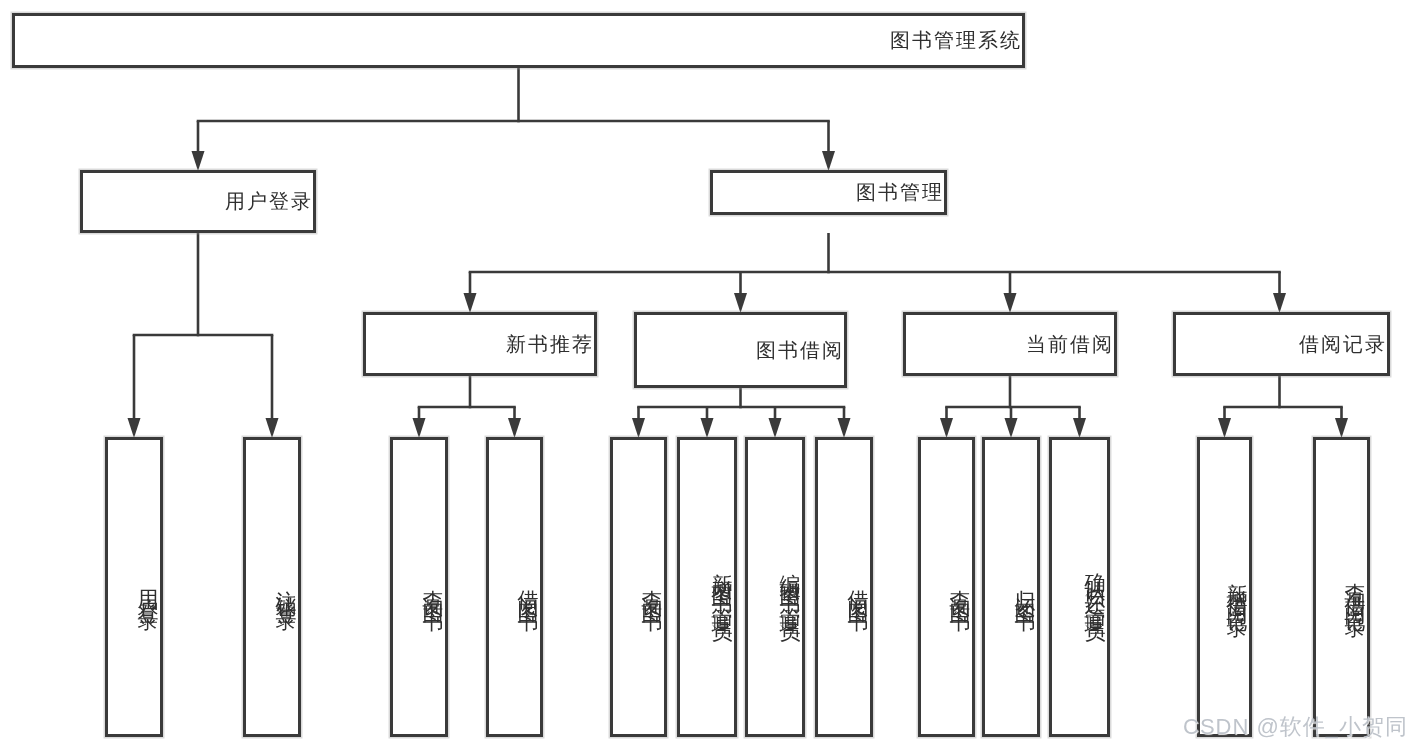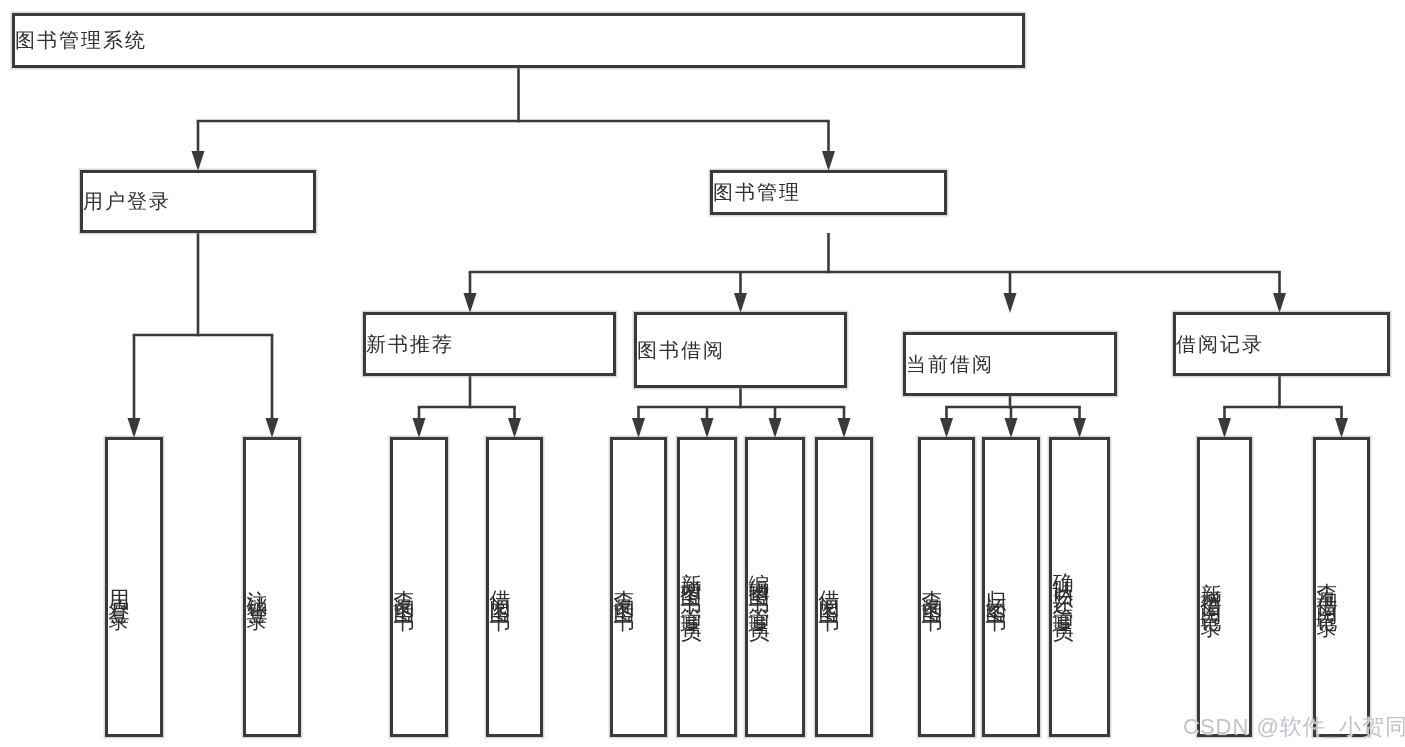--- a/index.html
+++ b/index.html
@@ -22,21 +22,21 @@
     z-index: 1;
   }
   .node {
     position: absolute;
     box-sizing: border-box;
     background: #ffffff;
     border: 3px solid #3a3a3a;
     box-shadow: 0 0 0 1.5px rgba(150,150,150,0.35);
     display: flex;
     align-items: center;
-    justify-content: flex-start;
+    justify-content: flex-end;
     color: #2f2f2f;
     z-index: 2;
   }
   .node.horiz span {
     font-size: 20px;
     letter-spacing: 2px;
     white-space: nowrap;
   }
   .node.vert span {
     writing-mode: vertical-rl;
@@ -124,21 +124,21 @@
     </div>
     <div class="node vert" style="left: 105px; top: 437px; width: 58px; height: 300px;">
       <span>用户登录</span>
     </div>
     <div class="node vert" style="left: 243px; top: 437px; width: 58px; height: 300px;">
       <span>注销登录</span>
     </div>
     <div class="node horiz" style="left: 710px; top: 170px; width: 237px; height: 45px;">
       <span>图书管理</span>
     </div>
-    <div class="node horiz" style="left: 363px; top: 312px; width: 253px; height: 64px;">
+    <div class="node horiz" style="left: 363px; top: 312px; width: 234px; height: 64px;">
       <span>新书推荐</span>
     </div>
     <div class="node vert" style="left: 390px; top: 437px; width: 58px; height: 300px;">
       <span>查询图书</span>
     </div>
     <div class="node vert" style="left: 486px; top: 437px; width: 57px; height: 300px;">
       <span>借阅图书</span>
     </div>
     <div class="node horiz" style="left: 634px; top: 312px; width: 213px; height: 76px;">
       <span>图书借阅</span>
@@ -148,21 +148,21 @@
     </div>
     <div class="node vert" style="left: 677px; top: 437px; width: 60px; height: 300px;">
       <span>新增图书（管理员）</span>
     </div>
     <div class="node vert" style="left: 745px; top: 437px; width: 60px; height: 300px;">
       <span>编辑图书（管理员）</span>
     </div>
     <div class="node vert" style="left: 815px; top: 437px; width: 58px; height: 300px;">
       <span>借阅图书</span>
     </div>
-    <div class="node horiz" style="left: 903px; top: 312px; width: 214px; height: 64px; margin-top: 20px;">
+    <div class="node horiz" style="left: 903px; top: 312px; width: 214px; height: 64px;">
       <span>当前借阅</span>
     </div>
     <div class="node vert" style="left: 918px; top: 437px; width: 57px; height: 300px;">
       <span>查询图书</span>
     </div>
     <div class="node vert" style="left: 982px; top: 437px; width: 58px; height: 300px;">
       <span>归还图书</span>
     </div>
     <div class="node vert" style="left: 1049px; top: 437px; width: 61px; height: 300px;">
       <span>确认归还（管理员）</span>

